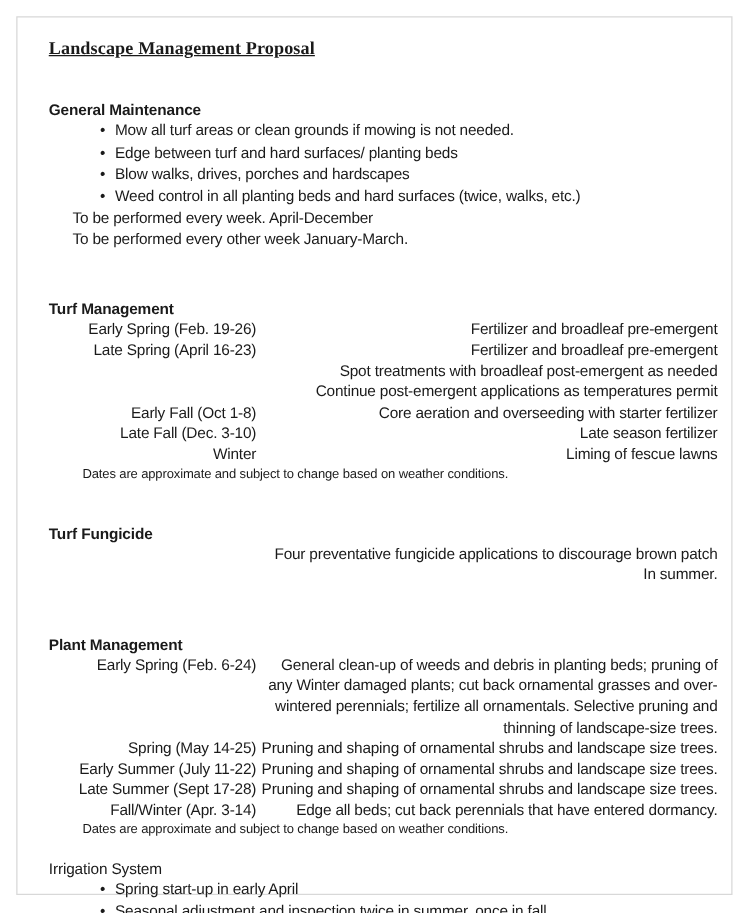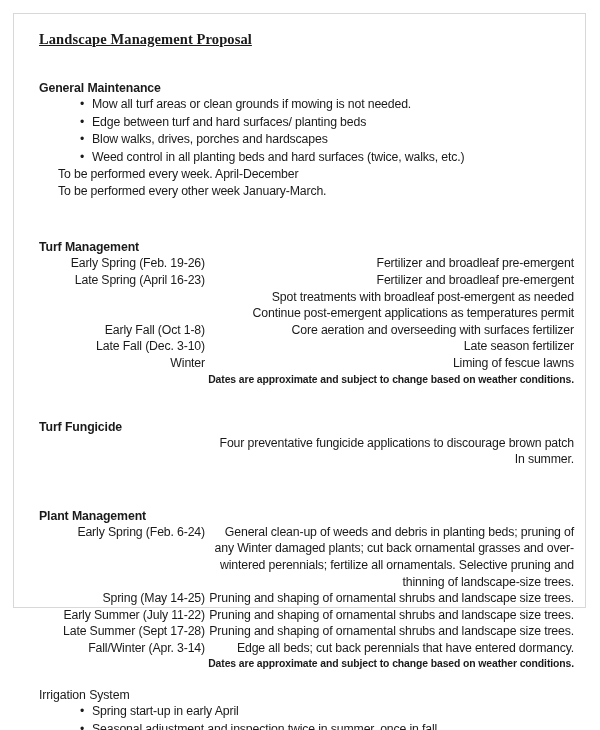--- a/index.html
+++ b/index.html
@@ -12,21 +12,21 @@
     height: 730px;
     font-family: "Liberation Sans", sans-serif;
     color: #1a1a1a;
     overflow: hidden;
   }
   .page {
     position: absolute;
     left: 13px;
     top: 13px;
     width: 573px;
-    height: 595px;
+    height: 703px;
     border: 1px solid #d8d8d8;
     box-sizing: border-box;
     background: #fff;
   }
   .content {
     position: absolute;
     left: 25px;
     top: 0px;
     width: 535px;
   }
@@ -56,26 +56,25 @@
   .line {
     font-size: 12.3px;
     line-height: 16.5px;
     margin: 0;
     letter-spacing: -0.15px;
     white-space: nowrap;
   }
   .indent-sub { padding-left: 19px; }
   .note {
     font-size: 10.4px;
-    font-weight: bold;
+    font-weight: normal;
     line-height: 15px;
     margin: 0;
     padding-left: 27px;
     letter-spacing: -0.1px;
-    text-align: right;
   }
   
   ul.bullets {
     list-style: none;
     margin: 0;
     padding: 0;
   }
   ul.bullets li {
     font-size: 12.3px;
     line-height: 17.6px;
@@ -152,21 +151,21 @@
         <div class="sched-when">Late Spring (April 16-23)</div>
         <div class="sched-what">
           <span class="sub">Fertilizer and broadleaf pre-emergent</span>
           <span class="sub">Spot treatments with broadleaf post-emergent as needed</span>
           <span class="sub">Continue post-emergent applications as temperatures permit</span>
         </div>
       </div>
 
       <div class="sched-row">
         <div class="sched-when">Early Fall (Oct 1-8)</div>
-        <div class="sched-what">Core aeration and overseeding with surfaces fertilizer</div>
+        <div class="sched-what">Core aeration and overseeding with starter fertilizer</div>
       </div>
 
       <div class="sched-row">
         <div class="sched-when">Late Fall (Dec. 3-10)</div>
         <div class="sched-what">Late season fertilizer</div>
       </div>
 
       <div class="sched-row">
         <div class="sched-when">Winter</div>
         <div class="sched-what">Liming of fescue lawns</div>

